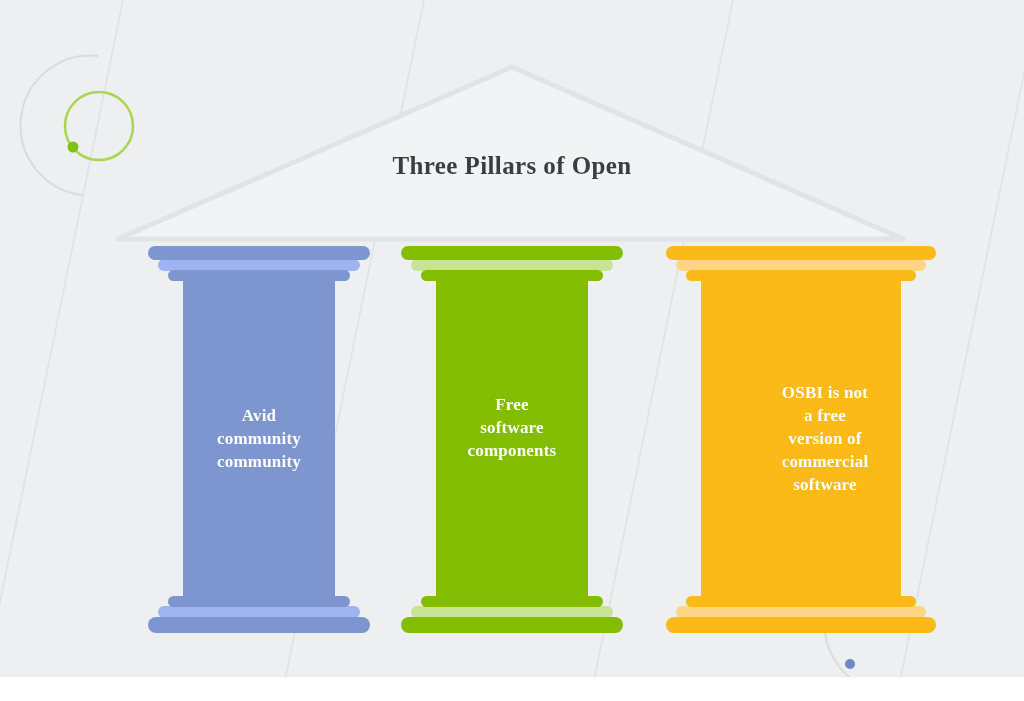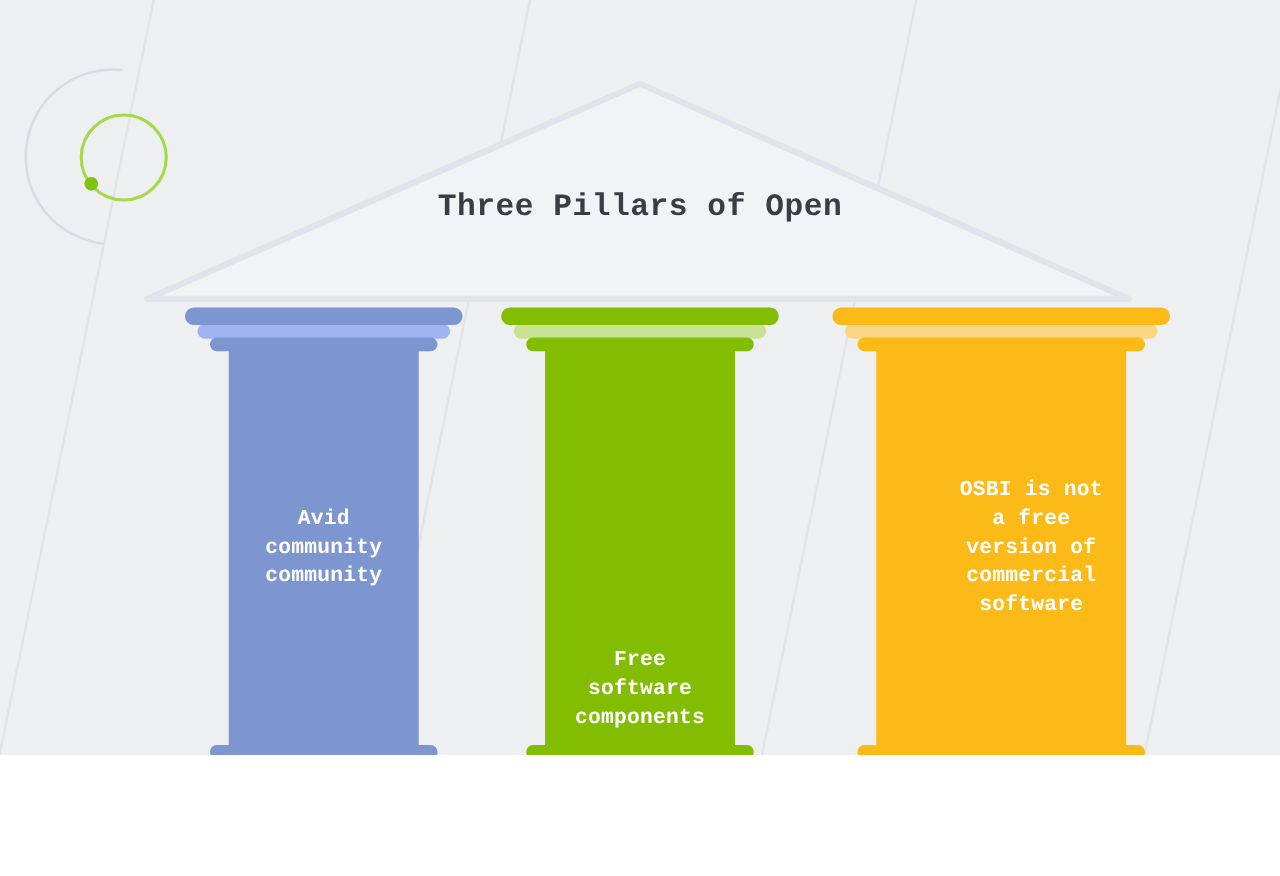--- a/index.html
+++ b/index.html
@@ -1,19 +1,19 @@
 <!DOCTYPE html>
 <html style="--background: #edeff0; --diagonal_line: #e2e3e7; --roof_fill: #f2f3f5; --roof_stroke: #e1e2ea; --title_text: #3c3d43; --pillar_text: #ffffff; --blue_main: #7e96cf; --blue_light: #9fb2f2; --green_main: #83bd02; --green_light: #c9e394; --yellow_main: #fcba19; --yellow_light: #fdd685; --ring_gray: #dadbe0; --ring_green: #a9d74b; --dot_green: #7fc212; --dot_blue: #6e88c6;"><head>
 <meta charset="utf-8">
 <style>
   html,body { margin:0; padding:0; }
   .stage {
-    position:relative; width:1024px; height:604px;
+    position:relative; width:1024px; height:677px;
     background:var(--background); overflow:hidden;
-    font-family:Liberation Mono, monospace;
+    font-family:Liberation Serif, serif;
   }
   .decor { position:absolute; inset:0; width:1024px; height:701px; }
   .bg-line   { stroke:var(--diagonal_line); stroke-width:2; fill:none; }
   .ring-gray { fill:none; stroke:var(--ring_gray); stroke-width:2; }
   .ring-green{ fill:none; stroke:var(--ring_green); stroke-width:2.5; }
   .dot-green { fill:var(--dot_green); stroke:none; }
   .dot-blue  { fill:var(--dot_blue); stroke:none; }
   .roof {
     fill:var(--roof_fill); stroke:var(--roof_stroke); stroke-width:5;
     stroke-linejoin:round; stroke-linecap:round;
@@ -34,21 +34,21 @@
   }
   .base3 { top:350px; left:20px; width:182px; height:11px; border-radius:5.5px; }
   .base2 { top:360px; left:10px; width:202px; height:12px; border-radius:6px; }
   .base1 { top:371px; left:0;    width:222px; height:16px; border-radius:8px; }
   .pillar-text {
     text-align:center; color:var(--pillar_text); font-weight:700;
     font-size:17px; line-height:23px; letter-spacing:0.2px;
   }
   .pillar-blue   .bar, .pillar-blue   .shaft { background:var(--blue_main); }
   .pillar-blue   .light  { background:var(--blue_light); }
-  .pillar-green  .bar, .pillar-green  .shaft { background:var(--green_main);align-items:flex-end; }
+  .pillar-green  .bar, .pillar-green  .shaft { background:var(--green_main); }
   .pillar-green  .light  { background:var(--green_light); }
   .pillar-green  .pillar-text { transform:translateY(-11px); }
   .pillar-yellow .bar, .pillar-yellow .shaft { background:var(--yellow_main);padding-left:48px; }
   .pillar-yellow .light  { background:var(--yellow_light); }
 </style>
 </head>
 <body>
 
 <div class="stage">
 

